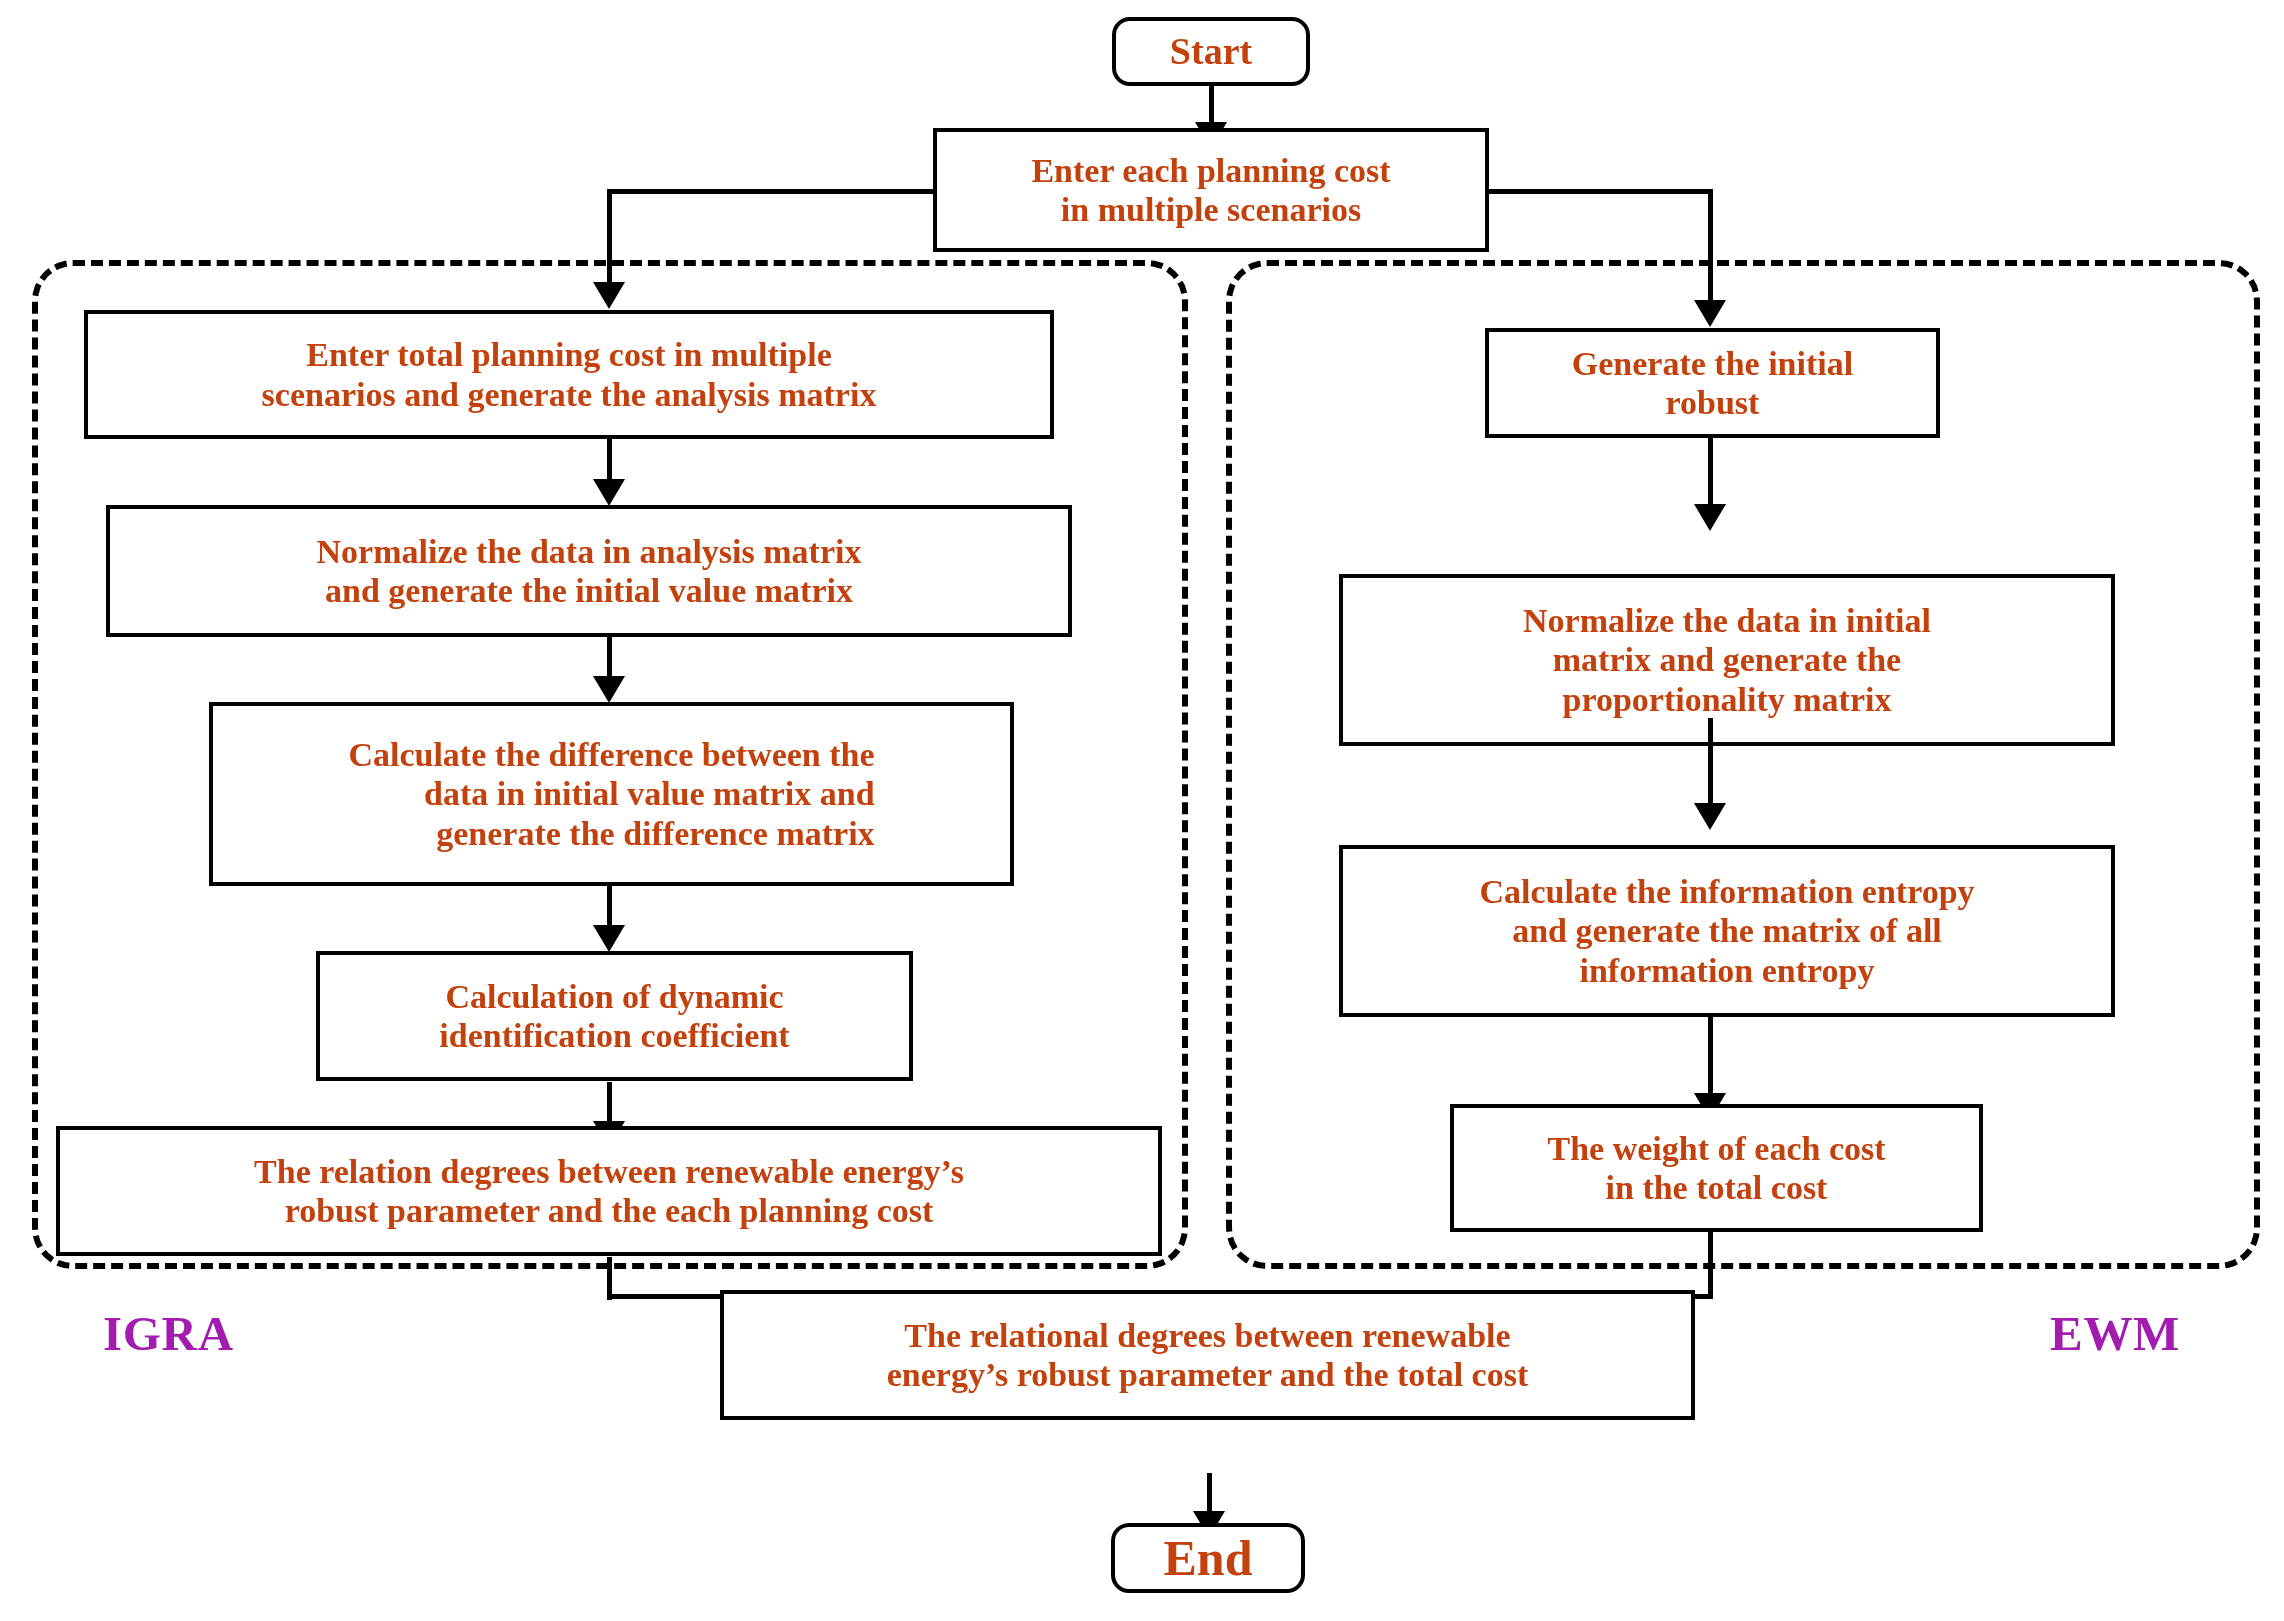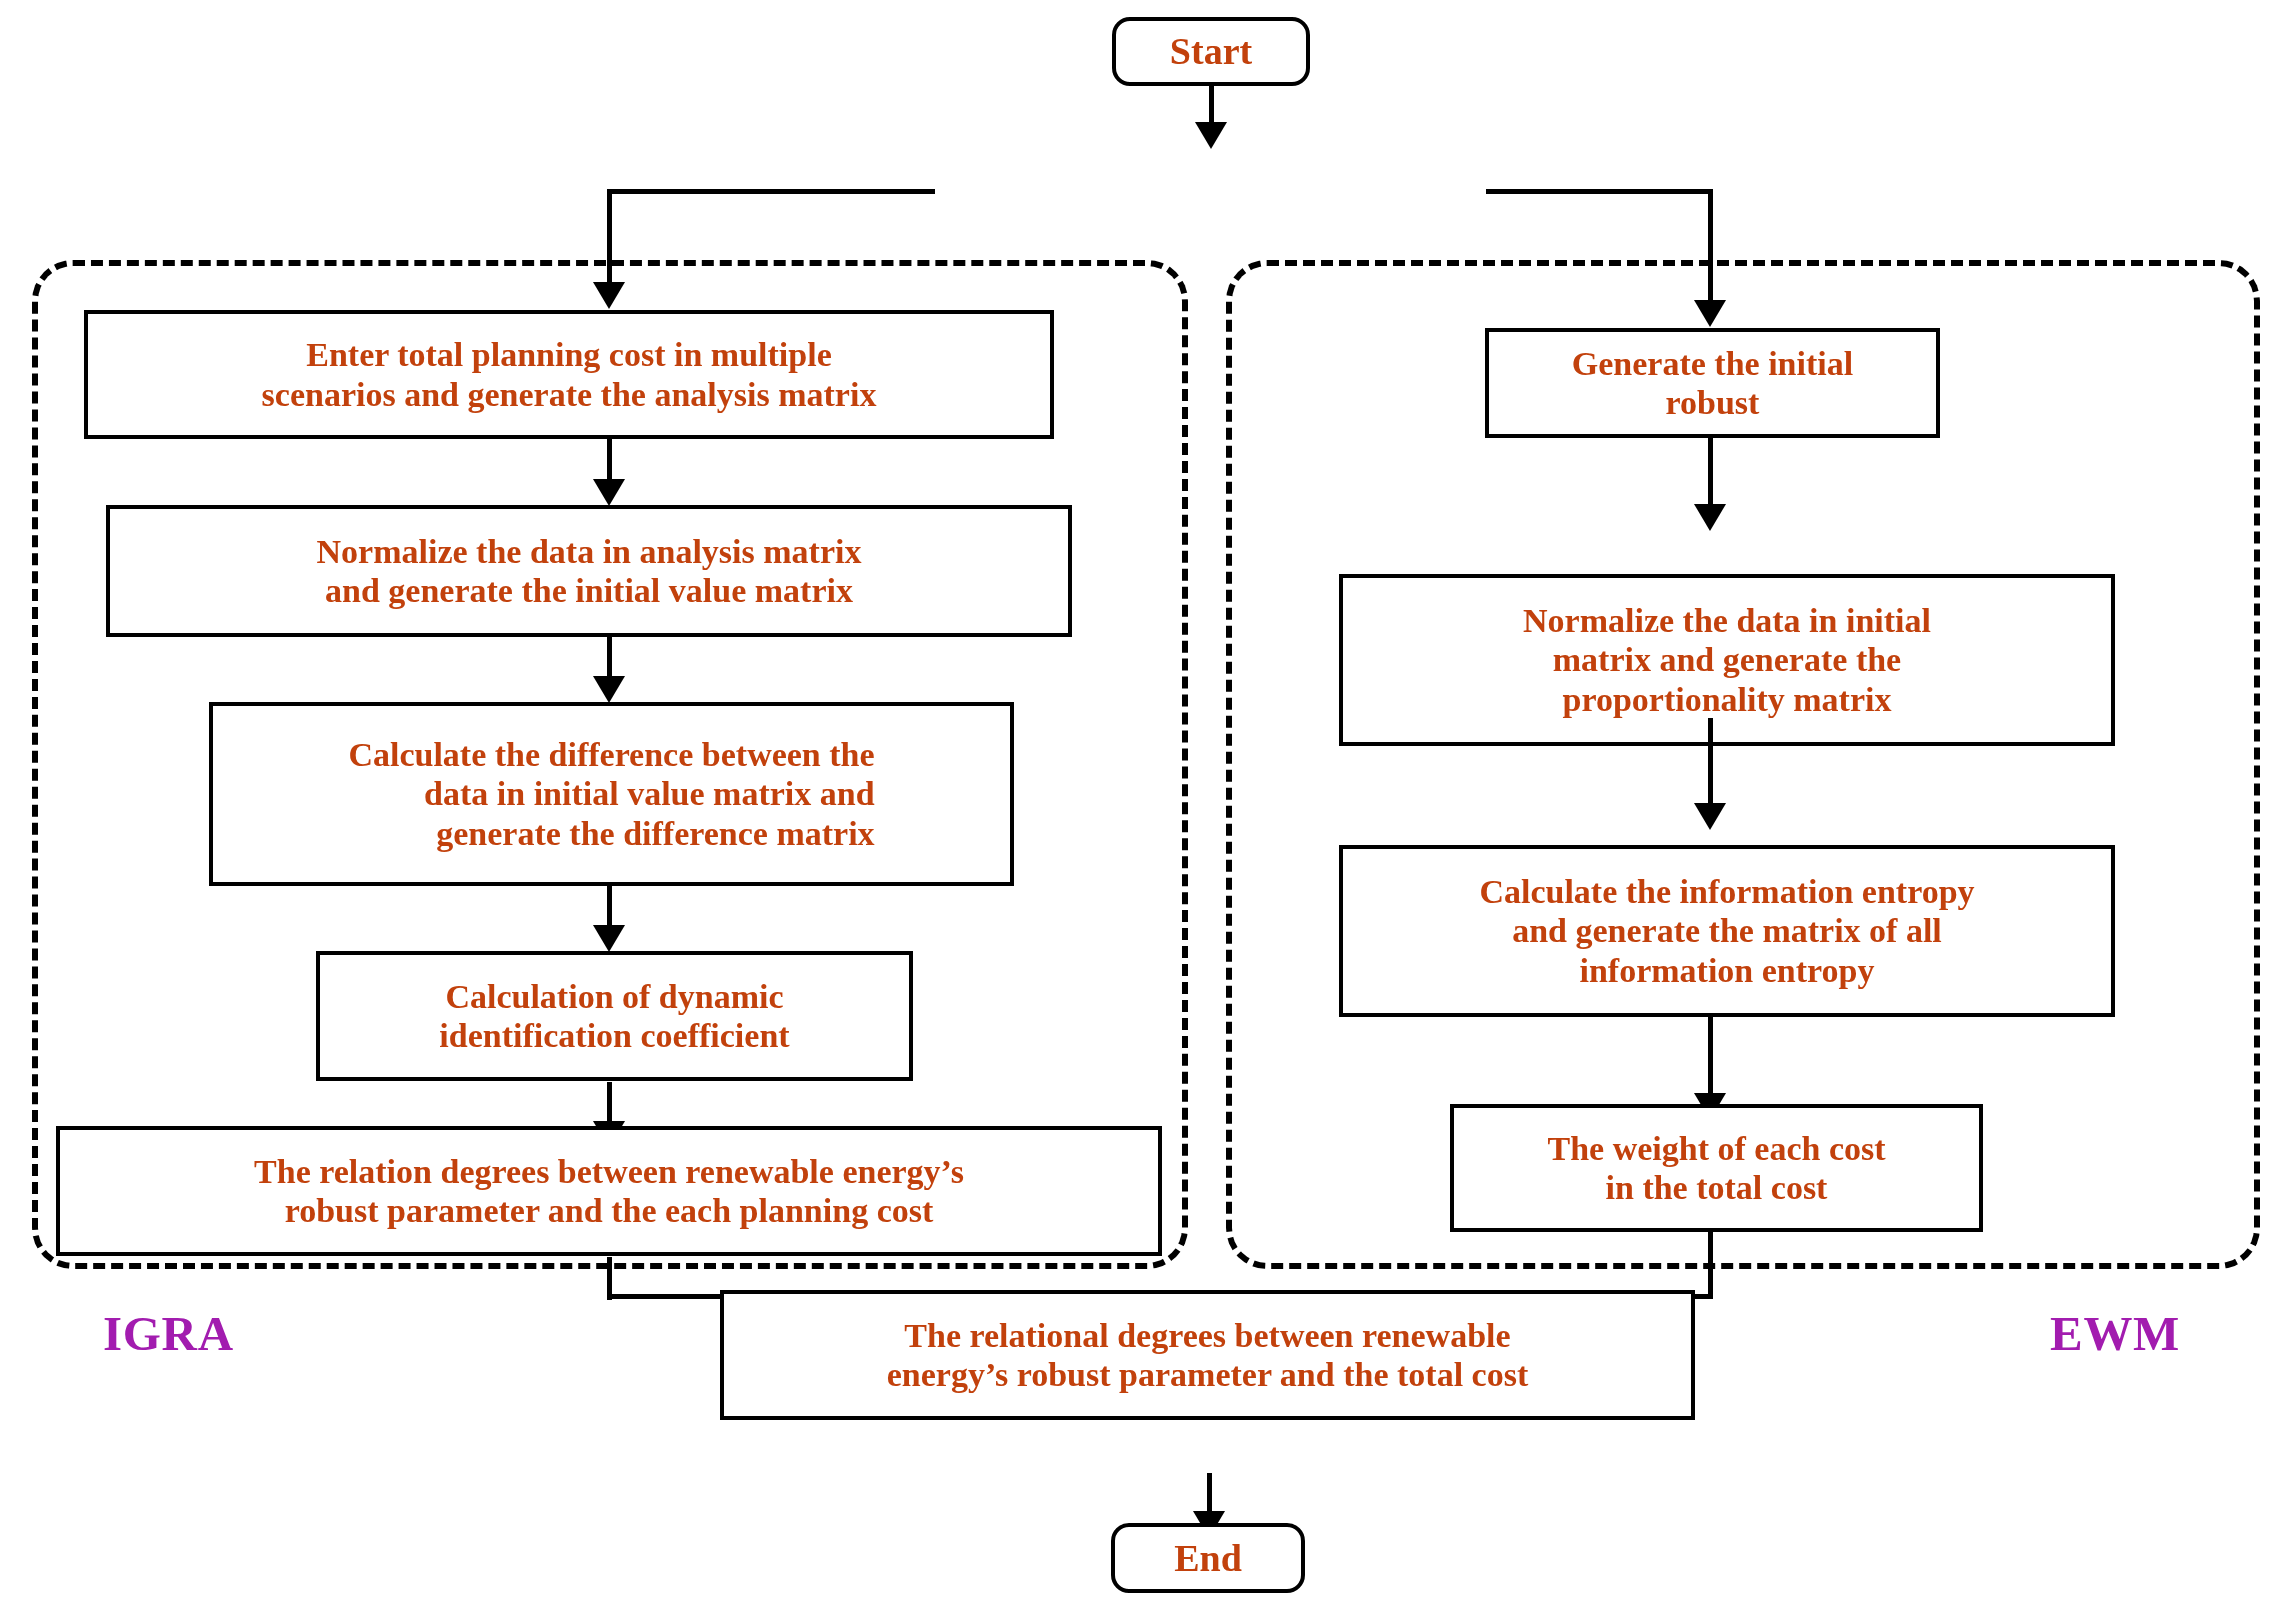--- a/index.html
+++ b/index.html
@@ -81,20 +81,24 @@
   <div class="group-box" style="left:32px; top:260px; width:1156px; height:1009px;"></div>
   <div class="group-box" style="left:1226px; top:260px; width:1034px; height:1009px;"></div>
 
   <div class="node terminal" style="left:1112px; top:16.5px; width:198px; height:69px; font-size:38px;">
     <span>Start</span>
   </div>
 
   <div class="vline" style="left:1209px; top:85px; height:41px;"></div>
   <div class="arrow-down" style="left:1195px; top:122px;"></div>
 
+  <div class="node" style="left:933px; top:128px; width:556px; height:124px; font-size:34px; white-space:pre-line;">
+    <span>Enter each planning cost
+in multiple scenarios</span>
+  </div>
 
   <div class="hline" style="left:607px; top:189px; width:328px;"></div>
   <div class="vline" style="left:607px; top:189px; height:95px;"></div>
   <div class="arrow-down" style="left:593px; top:282px;"></div>
 
   <div class="hline" style="left:1486px; top:189px; width:227px;"></div>
   <div class="vline" style="left:1708px; top:189px; height:113px;"></div>
   <div class="arrow-down" style="left:1694px; top:300px;"></div>
 
   <div class="node" style="left:84px; top:310px; width:970px; height:129px; font-size:34px; white-space:pre-line;">
@@ -178,18 +182,18 @@
   <div class="arrow-down" style="left:1193px; top:1358px;"></div>
 
   <div class="node" style="left:720px; top:1290px; width:975px; height:130px; font-size:34px; white-space:pre-line;">
     <span>The relational degrees between renewable
 energy’s robust parameter and the total cost</span>
   </div>
 
   <div class="vline" style="left:1207px; top:1473px; height:43px;"></div>
   <div class="arrow-down" style="left:1193px; top:1511px;"></div>
 
-  <div class="node terminal" style="left:1111px; top:1523px; width:194px; height:70px; font-size:38px;justify-content:center;">
+  <div class="node terminal" style="left:1111px; top:1523px; width:194px; height:70px; font-size:50px;justify-content:center;">
     <span>End</span>
   </div>
 
 </div>
 
 
 </body></html>

